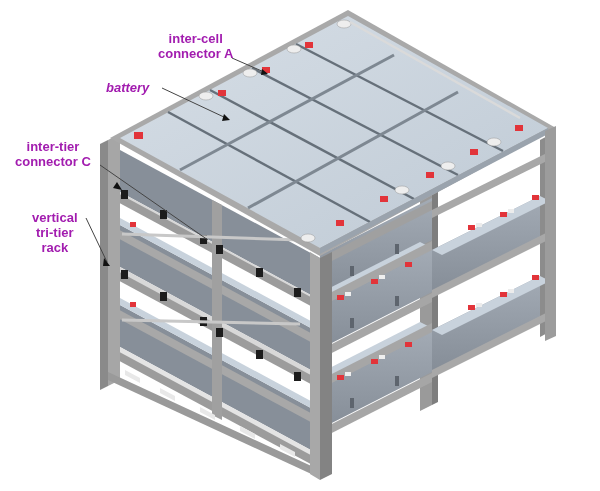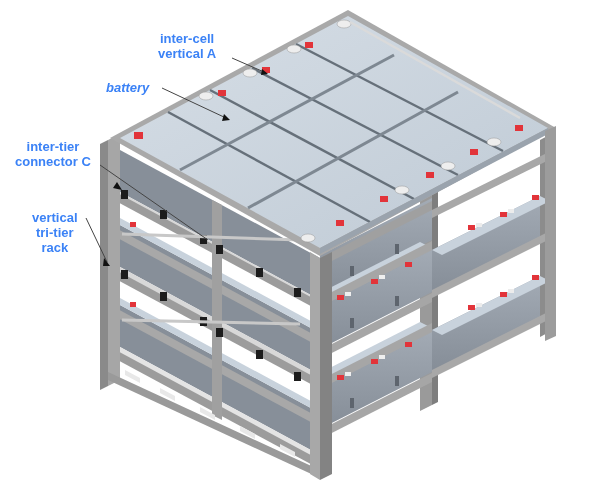--- a/index.html
+++ b/index.html
@@ -4,21 +4,21 @@
 <style>
   html, body { margin: 0; padding: 0; background: #ffffff; }
   body { width: 600px; height: 491px; position: relative; overflow: hidden; font-family: "Liberation Sans", sans-serif; }
   #stage { position: absolute; left: 0; top: 0; width: 600px; height: 491px; }
   .label {
     position: absolute;
     font-family: "Liberation Sans", sans-serif;
     font-weight: bold;
     font-size: 13px;
     line-height: 15px;
-    color: #3b82f6;
+    color: #a21caf;
     text-align: center;
     white-space: nowrap;
   }
   .label span { display: block; }
 </style>
 </head>
 <body>
 
 <div id="stage">
   <svg width="600" height="491" viewBox="0 0 600 491">
@@ -238,21 +238,21 @@
       <polygon points="117,182 122,190 113,188" stroke="none"></polygon>
 
       <line x1="86" y1="218" x2="107" y2="262"></line>
       <polygon points="104,258 110,266 103,266" stroke="none"></polygon>
     </g>
   </svg>
 
   
   <div class="label" style="left:158px; top:31px;">
     <span>inter-cell</span>
-    <span>vertical A</span>
+    <span>connector A</span>
   </div>
 
   <div class="label" style="left:106px; top:80px;font-style:italic;">
     <span>battery</span>
   </div>
 
   <div class="label" style="left:15px; top:139px;">
     <span>inter-tier</span>
     <span>connector C</span>
   </div>

